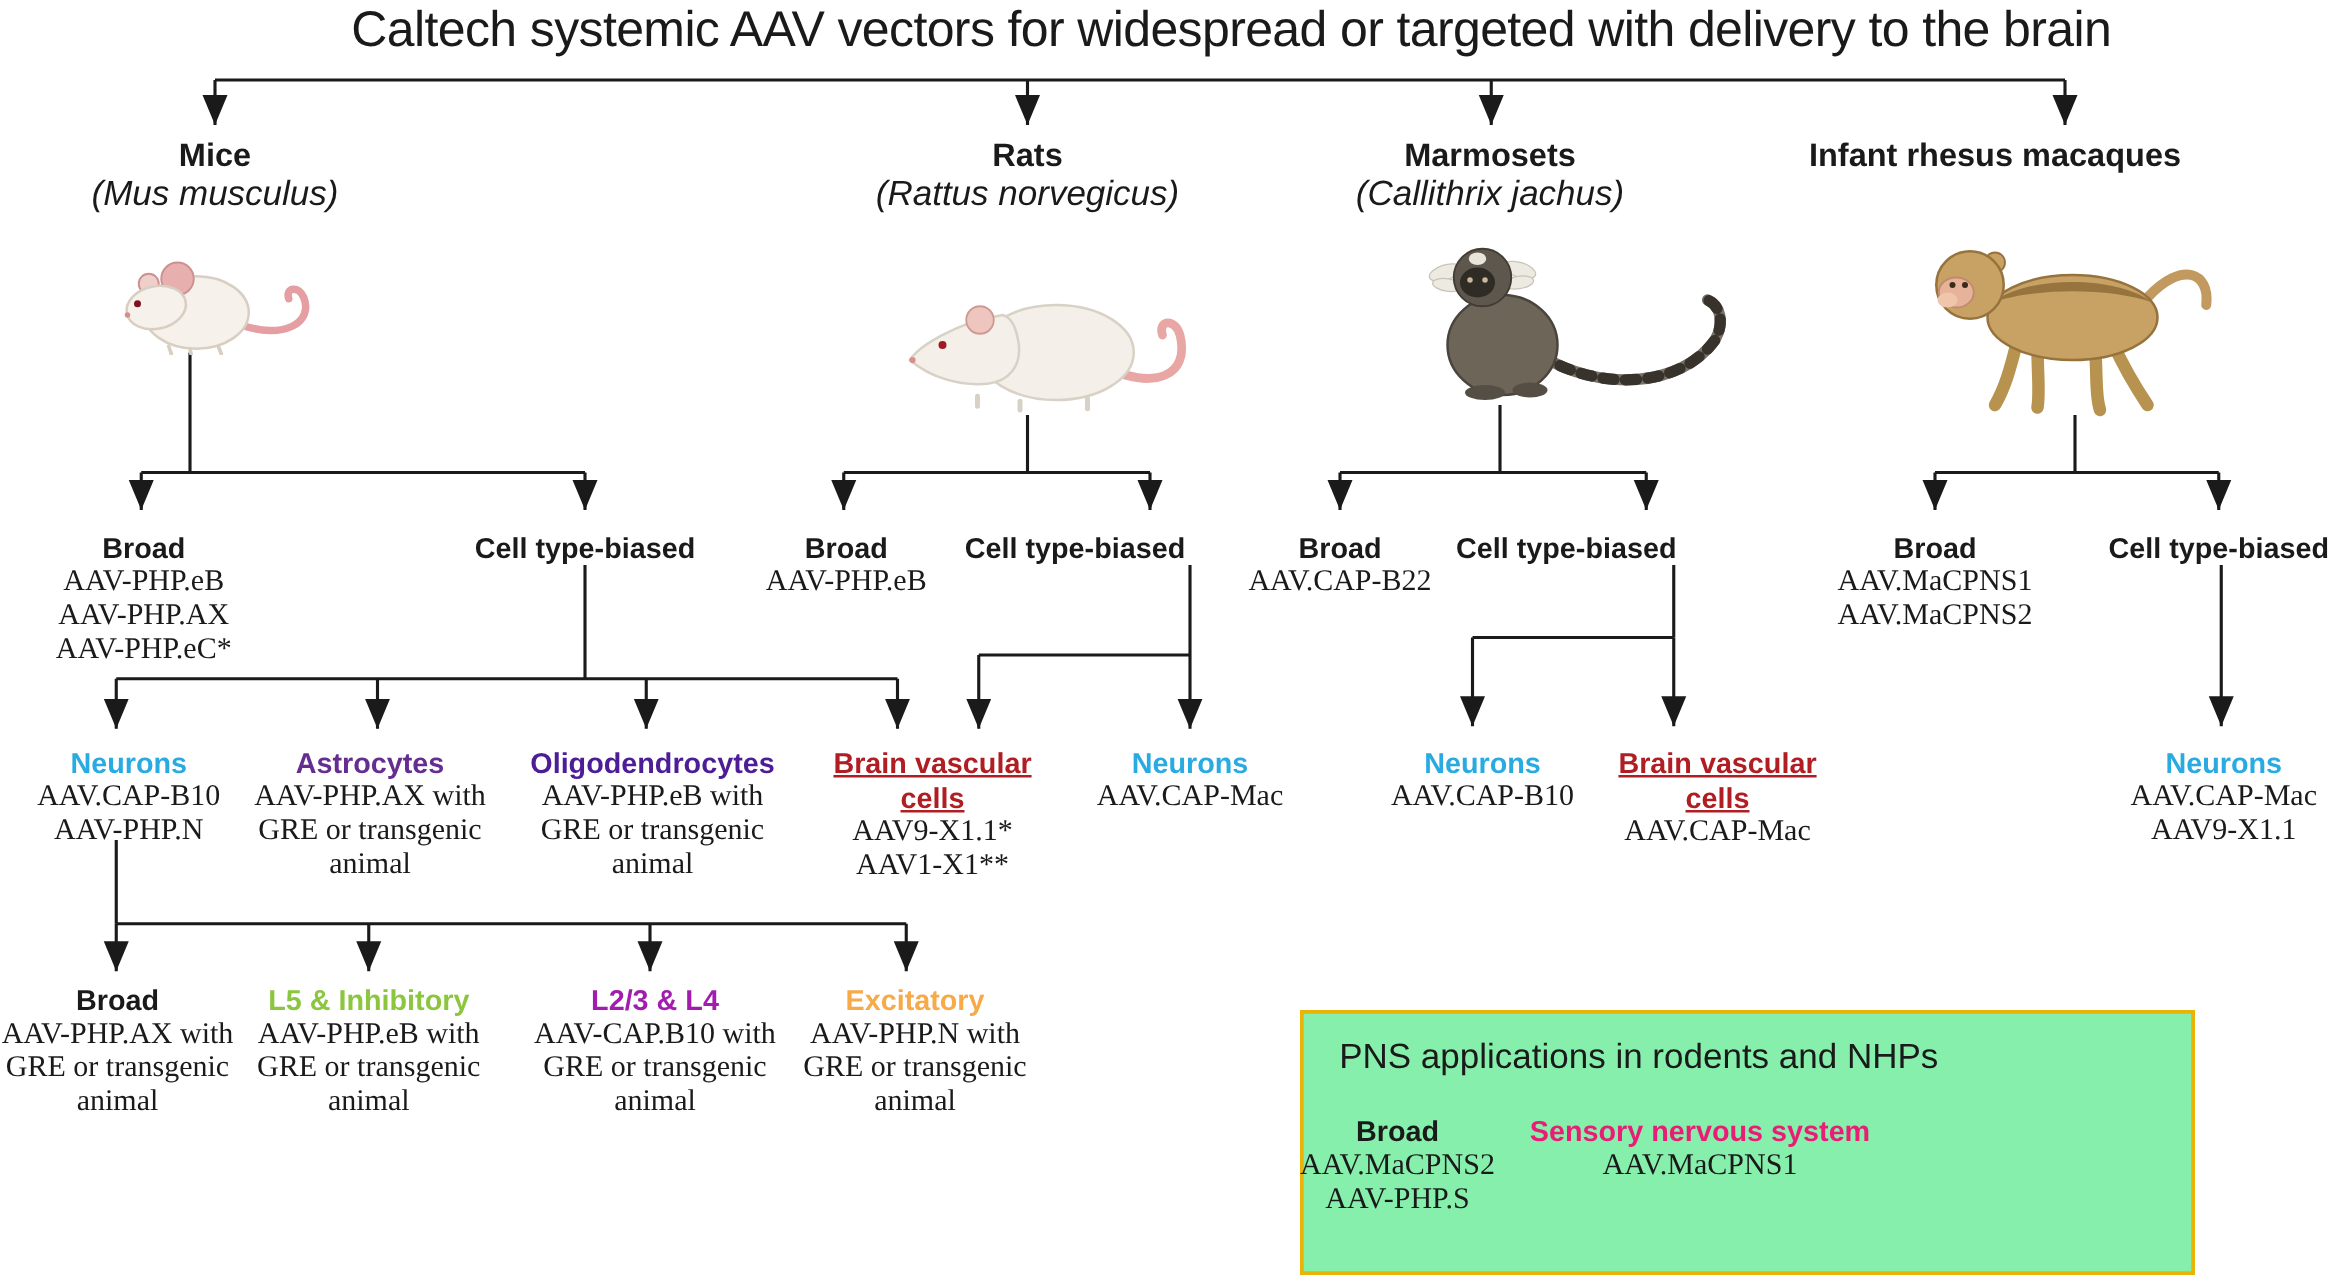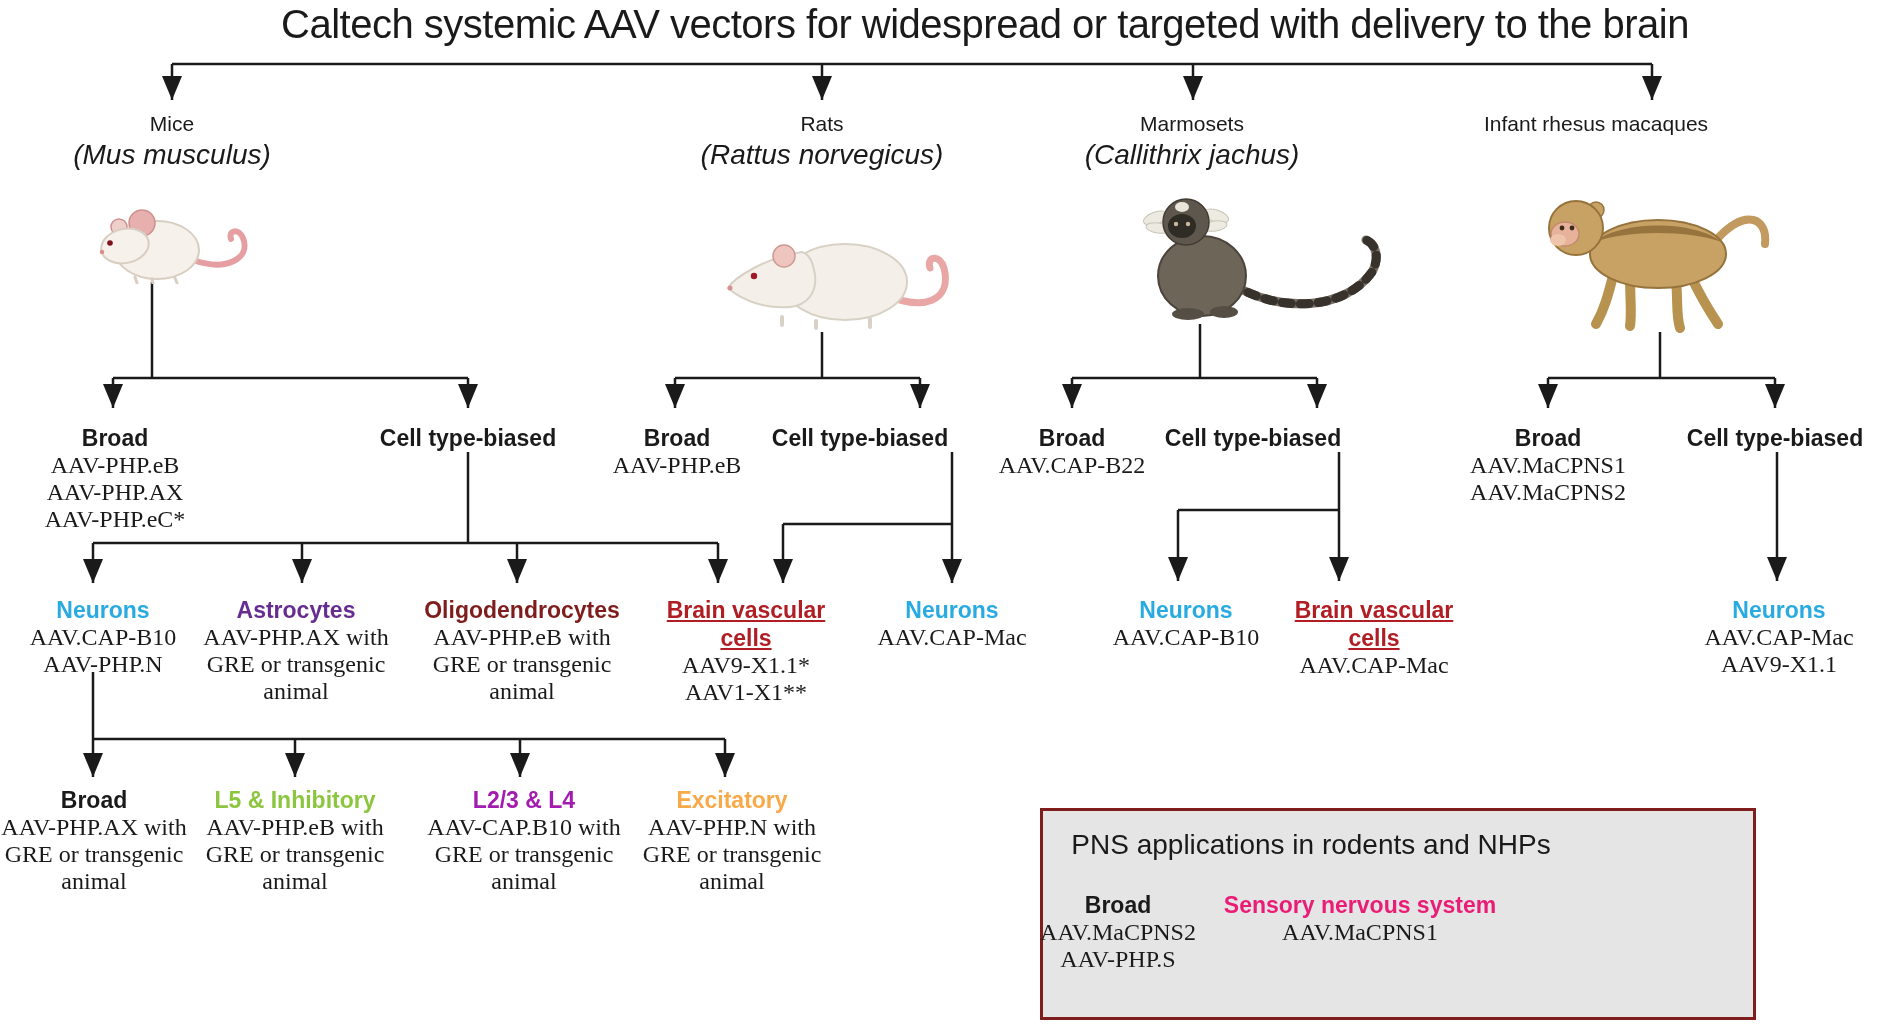--- a/index.html
+++ b/index.html
@@ -6,37 +6,37 @@
   #canvas{
     position:relative;width:1880px;height:1024px;background:#ffffff;overflow:hidden;
     font-family:"Liberation Sans", sans-serif;color:#1a1a1a;
   }
   .wires{position:absolute;left:0;top:0;}
   .title{
     position:absolute;left:985px;top:0px;transform:translateX(-50%);
     font-size:40px;line-height:48px;white-space:nowrap;letter-spacing:-0.5px;
   }
   .sp{position:absolute;transform:translateX(-50%);text-align:center;white-space:nowrap;}
-  .sp-name{font-size:21px;font-weight:normal;line-height:32px;}
+  .sp-name{font-size:26px;font-weight:bold;line-height:32px;}
   .sp-latin{font-size:28px;font-style:italic;line-height:30px;}
   .node{position:absolute;transform:translateX(-50%);text-align:center;white-space:nowrap;}
   .nh{font-size:23px;font-weight:bold;line-height:28px;}
   .nl{font-size:24px;line-height:27px;font-family:Liberation Serif, serif;}
   .animal{position:absolute;}
   .c-neurons{color:#29ABE2;}
   .c-astro{color:#662D91;}
-  .c-oligo{color:#7f1d1d;}
+  .c-oligo{color:#4c1d95;}
   .c-bvc{color:#B01E24;text-decoration:underline;}
   .c-l5{color:#8CC63F;}
   .c-l23{color:#a21caf;}
   .c-exc{color:#F8A948;}
   .c-sens{color:#EA1D76;}
   .pns{
     position:absolute;left:1040px;top:808px;width:710px;height:206px;
-    border:3px solid #7f1d1d;background:#e5e5e5;
+    border:3px solid #eab308;background:#86efac;
   }
   .pns-title{
     position:absolute;left:268px;top:18px;transform:translateX(-50%);
     font-size:28px;white-space:nowrap;
   }
 </style>
 </head>
 <body>
 
 <div id="canvas">

